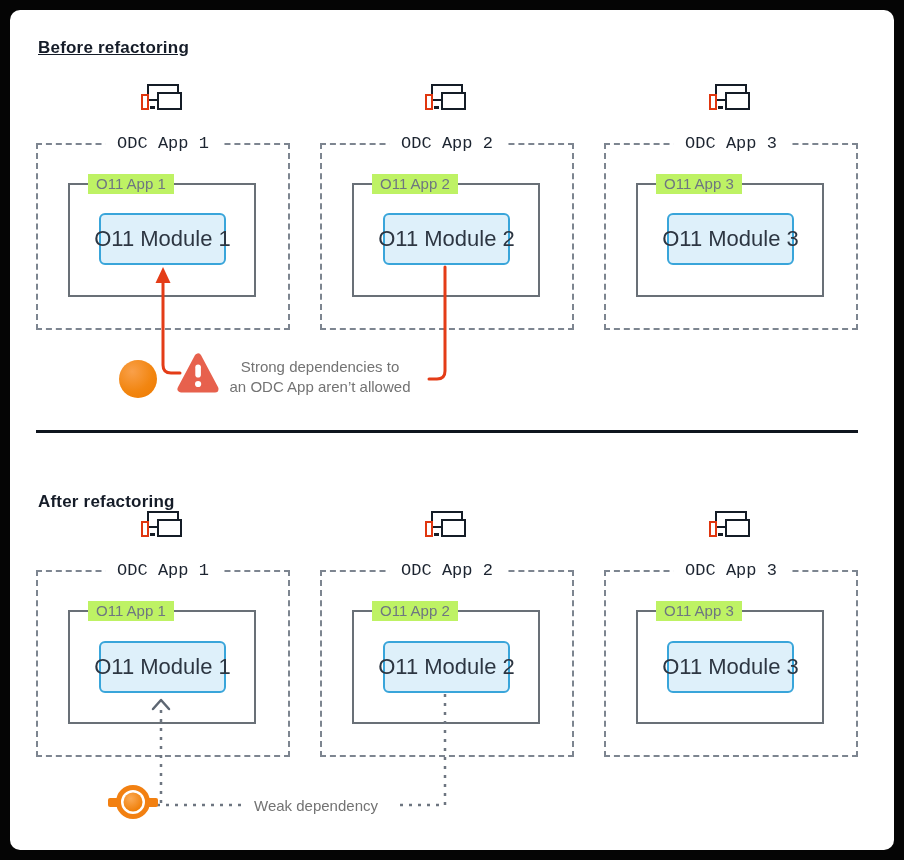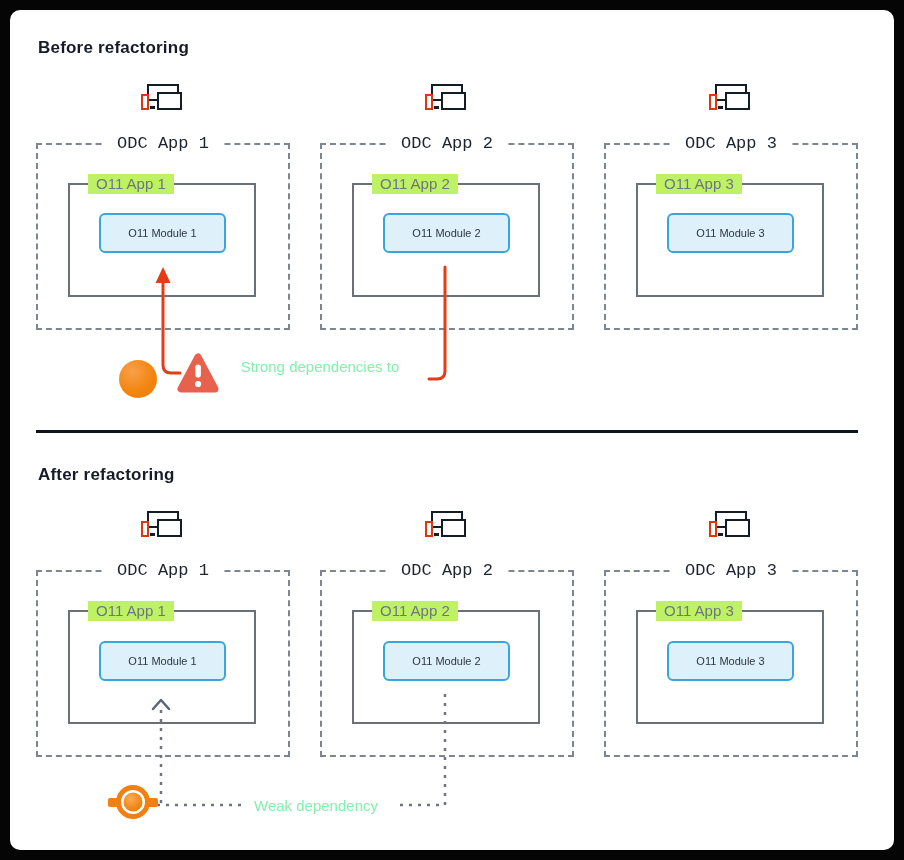--- a/index.html
+++ b/index.html
@@ -37,43 +37,43 @@
   .o11-box{
     position:absolute;width:188px;height:114px;box-sizing:border-box;
     border:2px solid #697077;background:#fff;z-index:2;
   }
   .o11-label{
     position:absolute;top:-11px;left:18px;background:#bef264;padding:0 8px;
     font-size:15px;line-height:20px;color:#6e7681;white-space:nowrap;
   }
   
   .module{
-    position:absolute;width:127px;height:40px;box-sizing:border-box;
+    position:absolute;width:127px;height:52px;box-sizing:border-box;
     background:#def0fa;border:2px solid #39a5da;border-radius:6px;
     display:flex;align-items:center;justify-content:center;
-    font-size:11px;color:#2d3642;z-index:3;white-space:nowrap;
+    font-size:22px;color:#2d3642;z-index:3;white-space:nowrap;
   }
   .divider{position:absolute;left:36px;top:430px;width:822px;height:3px;background:#0f151e;z-index:3;}
   .annotation{
     position:absolute;text-align:center;font-size:15px;line-height:20px;
-    color:#86efac;z-index:6;white-space:nowrap;
+    color:#737373;z-index:6;white-space:nowrap;
   }
   .orange-ball{
     position:absolute;left:119px;top:360px;width:38px;height:38px;border-radius:50%;
     background:radial-gradient(circle at 35% 30%, #f9a04a 0%, #f28611 55%, #ee7a00 100%);
     z-index:6;
   }
   svg.overlay{position:absolute;left:0;top:0;width:904px;height:860px;z-index:5;pointer-events:none;}
 </style>
 </head>
 <body>
 
 <div class="canvas"></div>
 
-<div class="section-title" style="top:38px;">Before refactoring</div>
+<div class="section-title" style="top:38px;text-decoration:underline;">Before refactoring</div>
 
 <div class="devices-icon" style="left:141px;top:84px;">
   <div class="back"></div>
   <div class="phone"></div>
   <div class="dash"></div>
   <div class="front"></div>
 </div>
 <div class="devices-icon" style="left:425px;top:84px;">
   <div class="back"></div>
   <div class="phone"></div>
@@ -113,24 +113,25 @@
 <div class="module" style="left:383px;top:213px;">
   <span>O11 Module 2</span>
 </div>
 <div class="module" style="left:667px;top:213px;">
   <span>O11 Module 3</span>
 </div>
 
 <div class="orange-ball"></div>
 <div class="annotation" style="left:210px;top:357px;width:220px;">
   <div>Strong dependencies to</div>
+  <div>an ODC App aren’t allowed</div>
 </div>
 
 <div class="divider"></div>
-<div class="section-title" style="top:465px;">After refactoring</div>
+<div class="section-title" style="top:492px;">After refactoring</div>
 
 <div class="devices-icon" style="left:141px;top:511px;">
   <div class="back"></div>
   <div class="phone"></div>
   <div class="dash"></div>
   <div class="front"></div>
 </div>
 <div class="devices-icon" style="left:425px;top:511px;">
   <div class="back"></div>
   <div class="phone"></div>

